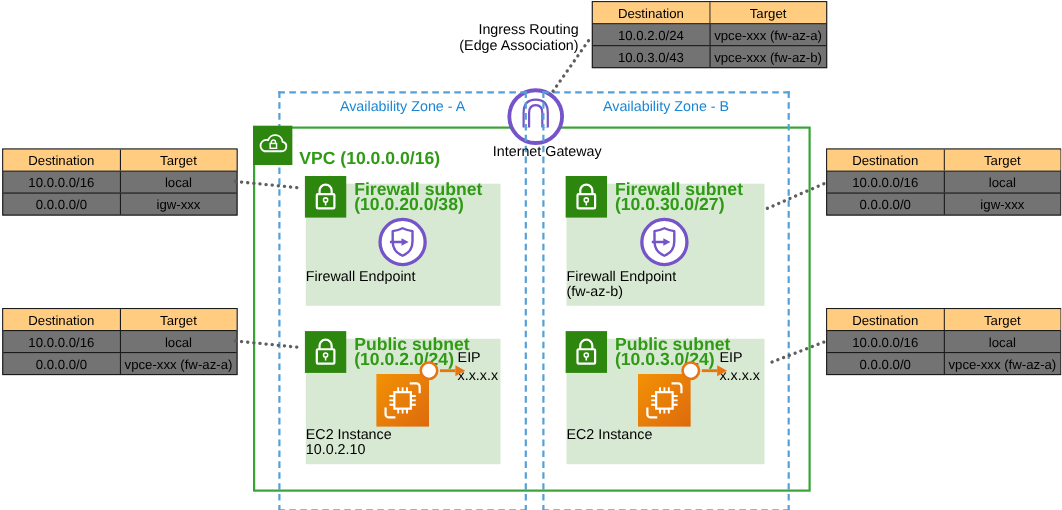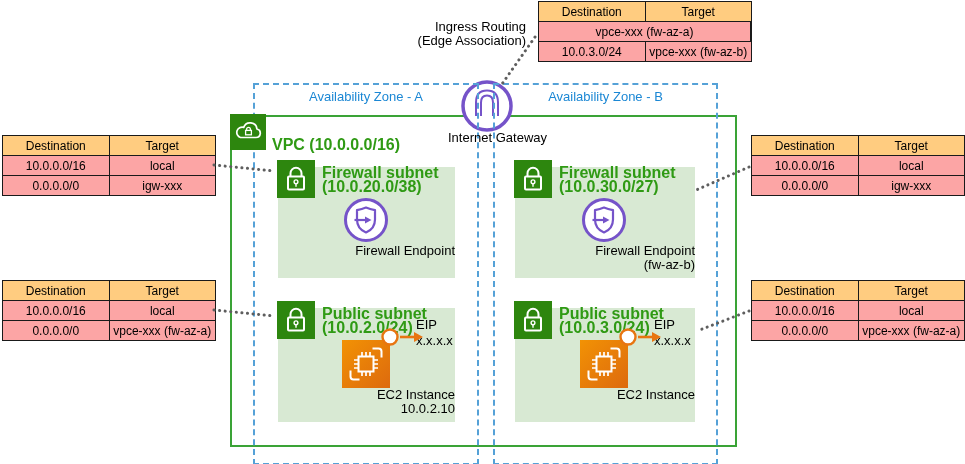--- a/index.html
+++ b/index.html
@@ -1,41 +1,41 @@
 <!DOCTYPE html>
 <html style="--az-blue: #55a1d7; --az-text: #1b87d4; --green-border: #3aa336; --green-icon: #2d860e; --green-text: #2f9a14; --subnet-fill: #d8e9d3; --purple: #7553c9; --orange-header: #ffcc80; --eip-orange: #e87511; --ec2-top: #f29204; --ec2-bottom: #dd6a0e; --connector-gray: #5e5e5e;"><head>
 <meta charset="utf-8">
 <style>
   html,body{margin:0;padding:0;background:#fff;}
   #canvas{position:relative;width:965px;height:464px;background:#fff;overflow:hidden;
           font-family:"Liberation Sans",sans-serif;color:#000;}
 
   
-  .rt{position:absolute;width:212px;background:#fca5a5;border:1px solid #1a1a1a;z-index:5;font-size:12px;}
+  .rt{position:absolute;width:212px;background:#737373;border:1px solid #1a1a1a;z-index:5;font-size:12px;}
   .rt-row{display:flex;height:19px;}
   .rt-row + .rt-row{border-top:1px solid #1a1a1a;}
   .rt-cell{flex:1;display:flex;align-items:center;justify-content:center;overflow:hidden;white-space:nowrap;}
   .rt-cell:first-child{border-right:1px solid #1a1a1a;}
   .rt-head .rt-cell{background:var(--orange-header,#ffcc80);}
 
   
   .az{position:absolute;border:2px dashed var(--az-blue,#55a1d7);z-index:3;}
   .az-label{position:absolute;top:4px;left:0;right:0;text-align:center;
             color:var(--az-text,#1b87d4);font-size:13px;}
   .vpc-box{position:absolute;left:230px;top:115px;width:503px;height:328px;
            border:2px solid var(--green-border,#3aa336);z-index:1;}
   .vpc-label{position:absolute;left:272px;top:136px;font-size:16px;font-weight:bold;
              color:var(--green-text,#2f9a14);z-index:4;}
 
   
   .subnet{position:absolute;background:var(--subnet-fill,#d8e9d3);z-index:2;}
   .subnet-title{position:absolute;font-size:16px;font-weight:bold;line-height:14px;
                 color:var(--green-text,#2f9a14);z-index:4;}
   .icon{position:absolute;z-index:4;line-height:0;}
-  .node-label{position:absolute;text-align:right;font-size:13px;line-height:14px;z-index:4;}
+  .node-label{position:absolute;text-align:left;font-size:13px;line-height:14px;z-index:4;}
   .eip-label{position:absolute;text-align:left;font-size:13px;line-height:16px;z-index:4;}
   .free-label{position:absolute;text-align:right;font-size:13px;line-height:14px;z-index:5;}
 
   #overlay{position:absolute;left:0;top:0;z-index:6;pointer-events:none;}
 </style>
 </head>
 <body>
 
 <div id="canvas">
 
@@ -206,24 +206,25 @@
     <div>EIP</div>
     <div>x.x.x.x</div>
   </div>
 
   <div class="rt" style="left:538px;top:1px">
     <div class="rt-row rt-head">
       <div class="rt-cell">Destination</div>
       <div class="rt-cell">Target</div>
     </div>
     <div class="rt-row">
+      <div class="rt-cell">10.0.2.0/24</div>
       <div class="rt-cell">vpce-xxx (fw-az-a)</div>
     </div>
     <div class="rt-row">
-      <div class="rt-cell">10.0.3.0/24</div>
+      <div class="rt-cell">10.0.3.0/43</div>
       <div class="rt-cell">vpce-xxx (fw-az-b)</div>
     </div>
   </div>
 
   <div class="rt" style="left:2px;top:135px">
     <div class="rt-row rt-head">
       <div class="rt-cell">Destination</div>
       <div class="rt-cell">Target</div>
     </div>
     <div class="rt-row">

